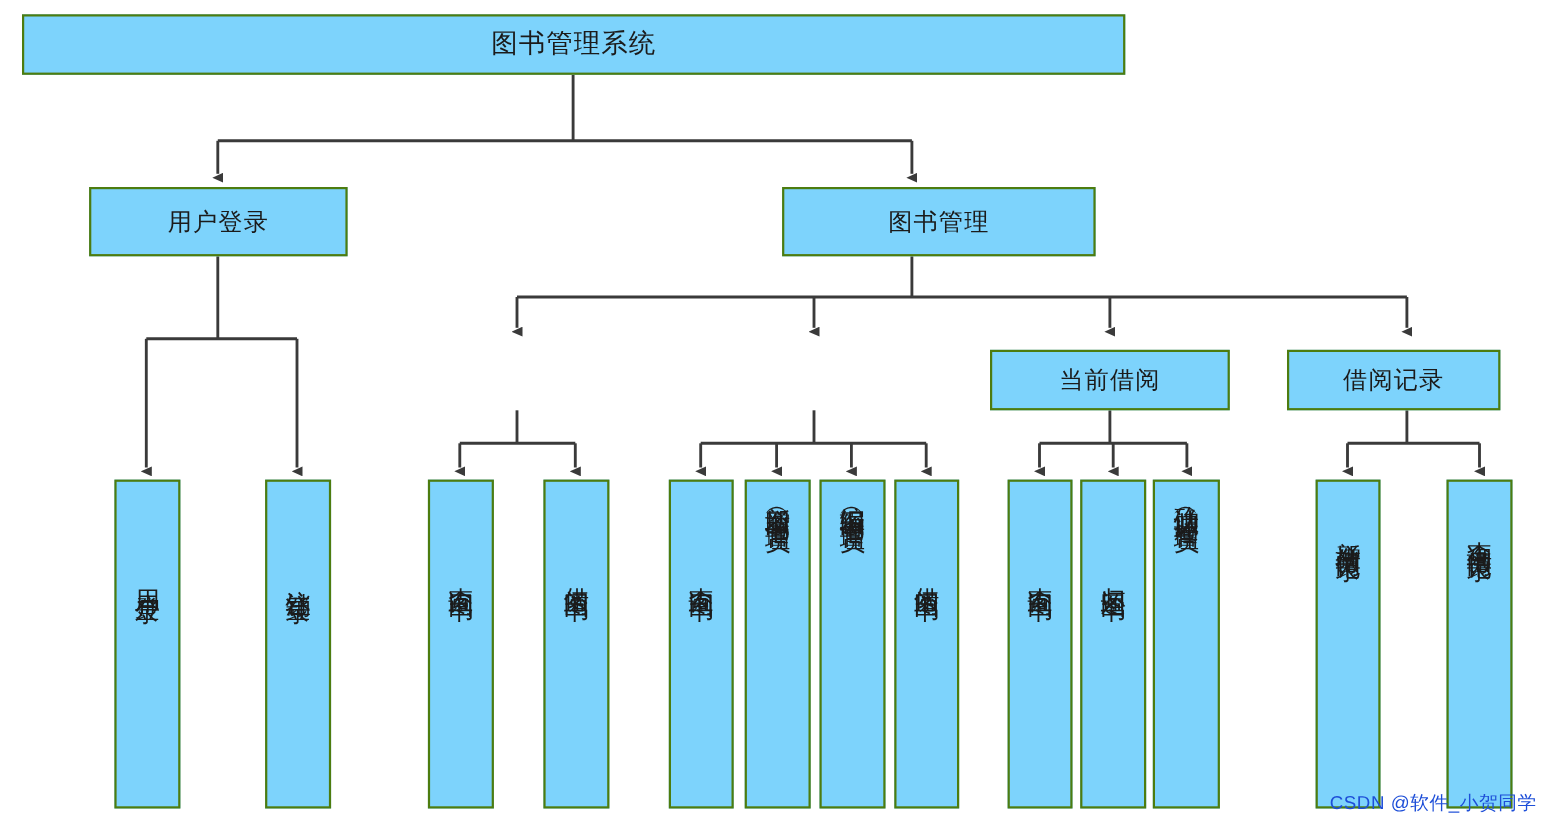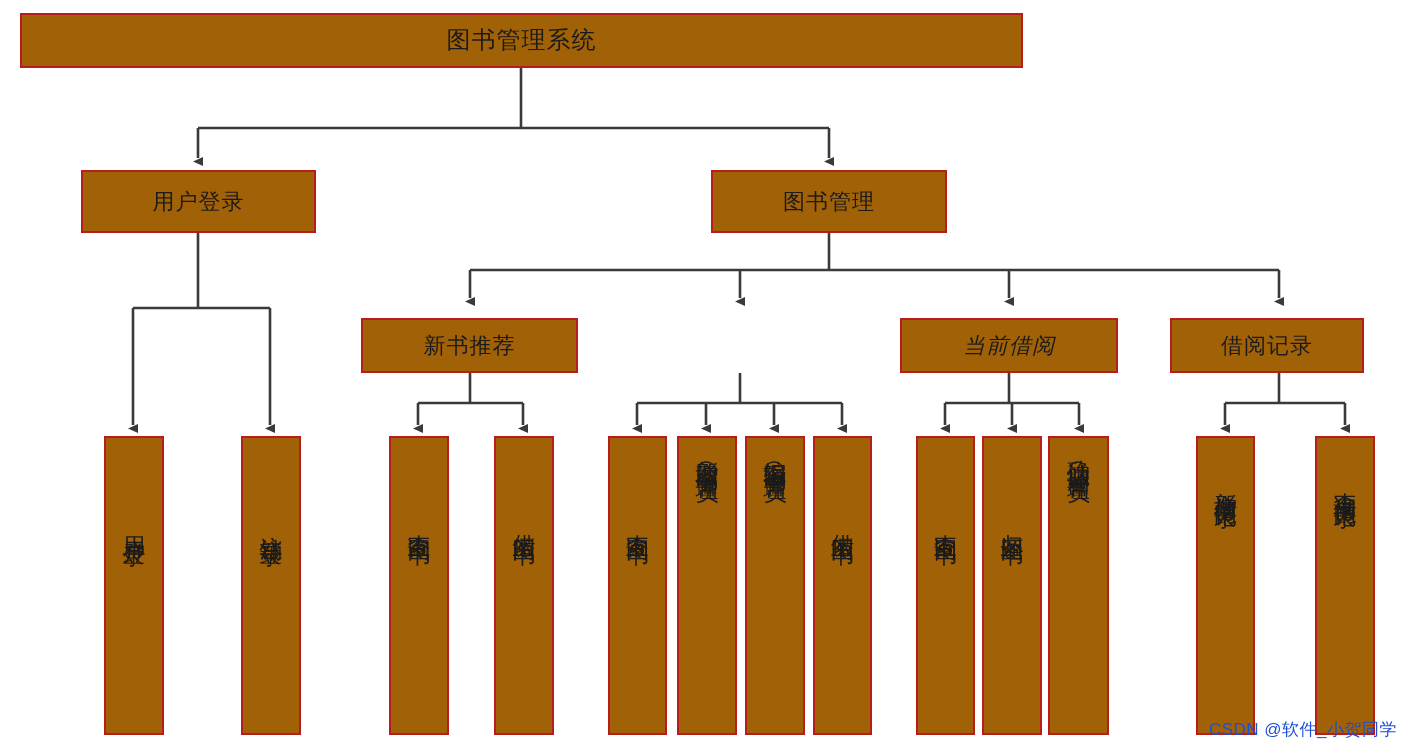--- a/index.html
+++ b/index.html
@@ -22,22 +22,22 @@
   svg.edges {
     position: absolute;
     left: 0;
     top: 0;
     width: 1405px;
     height: 747px;
   }
   .node {
     position: absolute;
     box-sizing: border-box;
-    background: #a16207;
-    border: 2px solid #b91c1c;
+    background: #7dd3fc;
+    border: 2px solid #4d7c0f;
     display: flex;
     align-items: center;
     justify-content: center;
     color: #1b1b1b;
   }
   .node .node-label {
     display: block;
     text-align: center;
     line-height: 1.18;
     white-space: pre-line;
@@ -126,30 +126,27 @@
   </svg>
 
   <div class="node horizontal title" style="left:20px; top:13px; width:1003px; height:55px;">
     <span class="node-label">图书管理系统</span>
   </div>
 
   <div class="node horizontal" style="left:81px; top:170px; width:235px; height:63px;">
     <span class="node-label">用户登录</span>
   </div>
 
-  <div class="node horizontal" style="left:711px; top:170px; width:236px; height:63px;">
+  <div class="node horizontal" style="left:711px; top:170px; width:285px; height:63px;">
     <span class="node-label">图书管理</span>
   </div>
 
-  <div class="node horizontal" style="left:361px; top:318px; width:217px; height:55px;">
-    <span class="node-label">新书推荐</span>
-  </div>
-
-
-  <div class="node horizontal" style="left:900px; top:318px; width:218px; height:55px;font-style:italic;">
+
+
+  <div class="node horizontal" style="left:900px; top:318px; width:218px; height:55px;">
     <span class="node-label">当前借阅</span>
   </div>
 
   <div class="node horizontal" style="left:1170px; top:318px; width:194px; height:55px;">
     <span class="node-label">借阅记录</span>
   </div>
 
   <div class="node vertical" style="left:104px; top:436px; width:60px; height:299px; padding-top:80px;">
     <span class="node-label">用户登录</span>
   </div>

